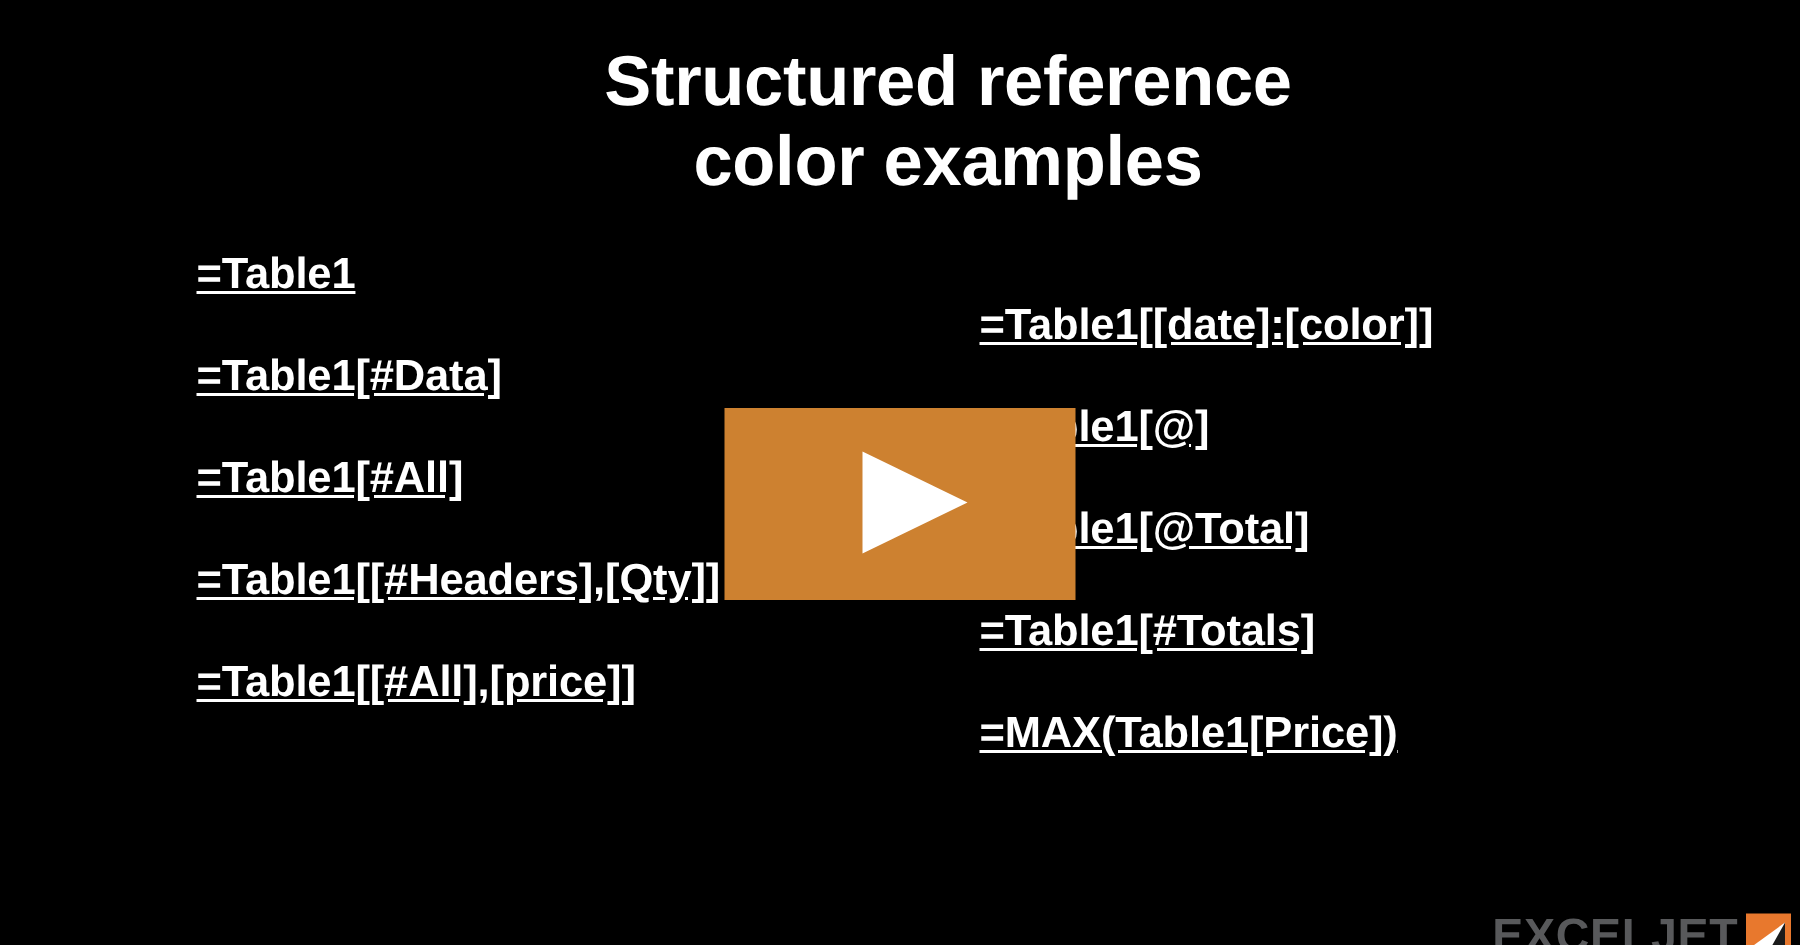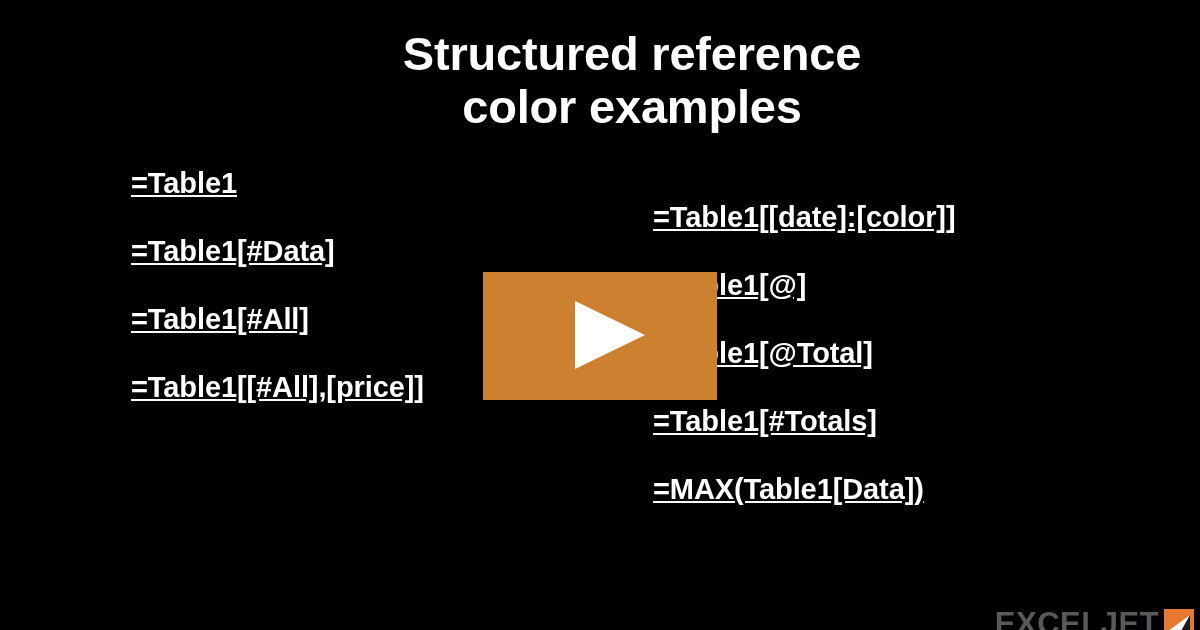--- a/index.html
+++ b/index.html
@@ -123,29 +123,30 @@
 
   <div class="title">
     <span class="title-line">Structured reference</span>
     <span class="title-line">color examples</span>
   </div>
 
   <div class="col col-left">
     <div class="syntax-line">=Table1</div>
     <div class="syntax-line">=Table1[#Data]</div>
     <div class="syntax-line">=Table1[#All]</div>
+    <div class="syntax-line">=Table1[[#Headers],[Qty]]</div>
     <div class="syntax-line">=Table1[[#All],[price]]</div>
   </div>
 
   <div class="col col-right">
     <div class="syntax-line">=Table1[[date]:[color]]</div>
     <div class="syntax-line">=Table1[@]</div>
     <div class="syntax-line">=Table1[@Total]</div>
     <div class="syntax-line">=Table1[#Totals]</div>
-    <div class="syntax-line">=MAX(Table1[Data])</div>
+    <div class="syntax-line">=MAX(Table1[Price])</div>
   </div>
 
   <div class="play-overlay" title="Play video">
     <div class="play-triangle"></div>
   </div>
 
   <div class="logo">
     <span class="logo-word">EXCELJET</span>
     <span class="logo-mark">
       <svg width="30" height="30" viewBox="0 0 30 30" aria-hidden="true">

